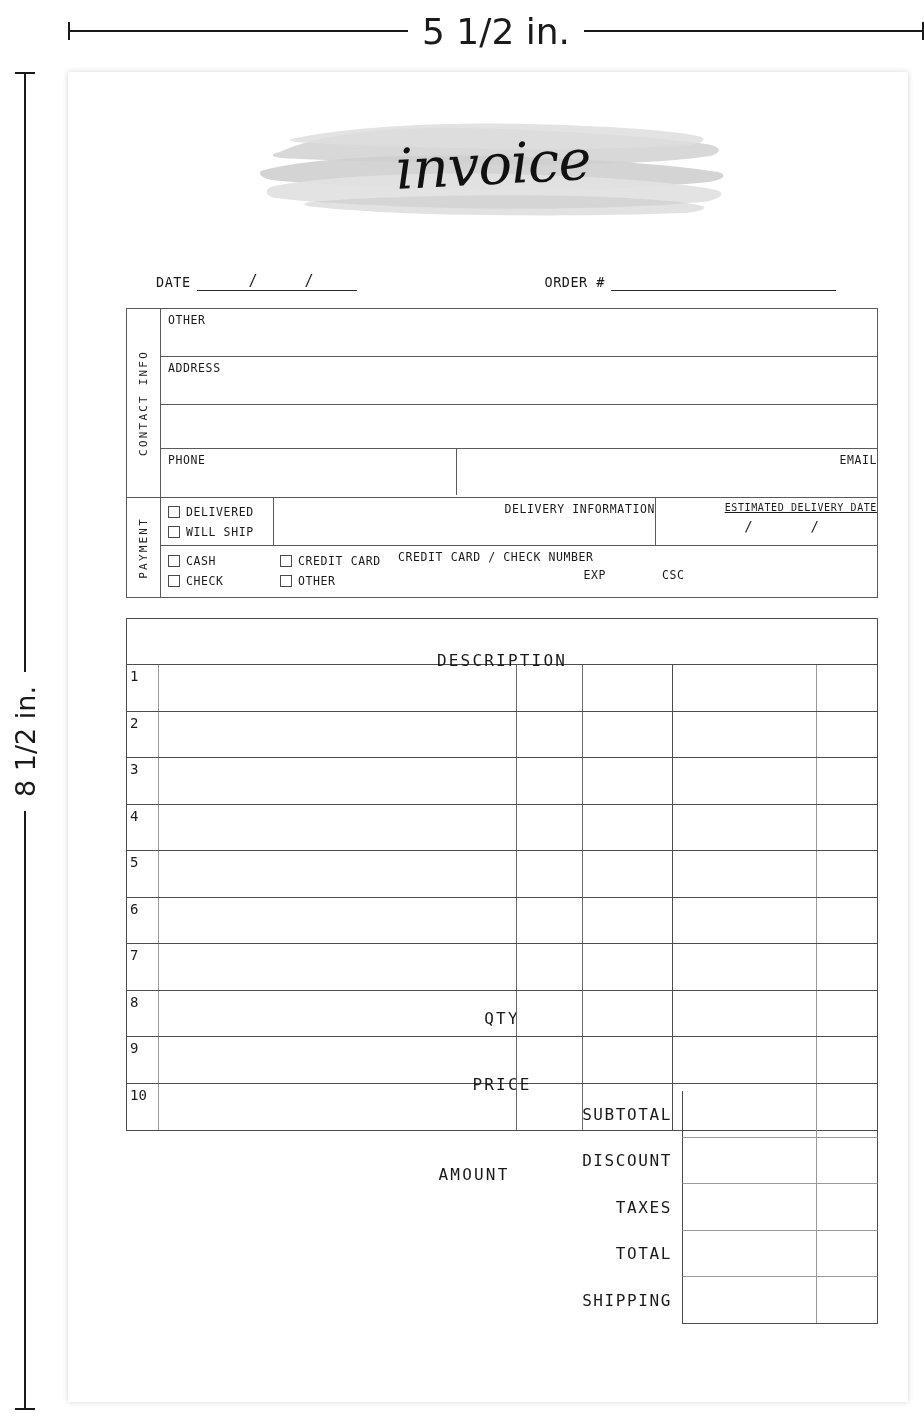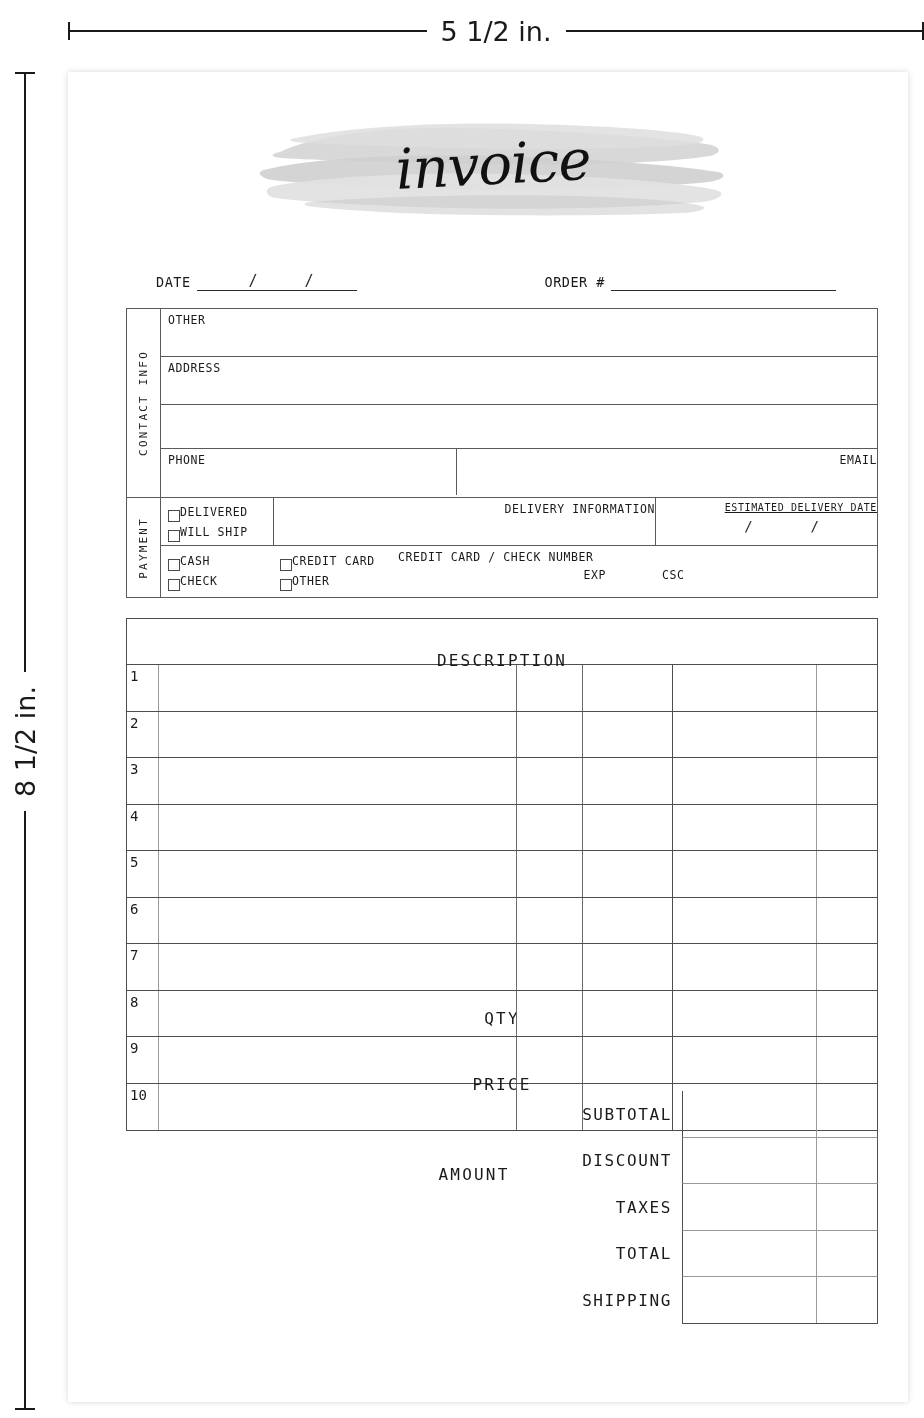--- a/index.html
+++ b/index.html
@@ -31,21 +31,21 @@
     background: #1a1a1a;
     flex: 0 0 auto;
   }
   .dim-top .rule {
     flex: 1 1 auto;
     height: 2px;
     background: #1a1a1a;
   }
   .dim-top .dim-label {
     font-family: "DejaVu Sans", sans-serif;
-    font-size: 27px;
+    font-size: 36px;
     color: #1a1a1a;
     padding: 0 14px;
     white-space: nowrap;
     letter-spacing: 0px;
   }
 
   .dim-left {
     position: absolute;
     left: 12px;
     top: 72px;
@@ -203,22 +203,22 @@
     flex: 0 0 112px;
     display: flex;
     flex-direction: column;
     justify-content: center;
     padding-left: 7px;
     box-sizing: border-box;
   }
   .chk-col.wide { width: 118px; flex: 0 0 118px; }
   .chk {
     display: flex;
-    align-items: flex-end;
-    gap: 0;
+    align-items: center;
+    gap: 6px;
     font-size: 11.5px;
     letter-spacing: 0.6px;
     color: #1a1a1a;
     line-height: 20px;
   }
   .chk-box {
     width: 12px;
     height: 12px;
     border: 1.4px solid #4a4a4a;
     box-sizing: border-box;

